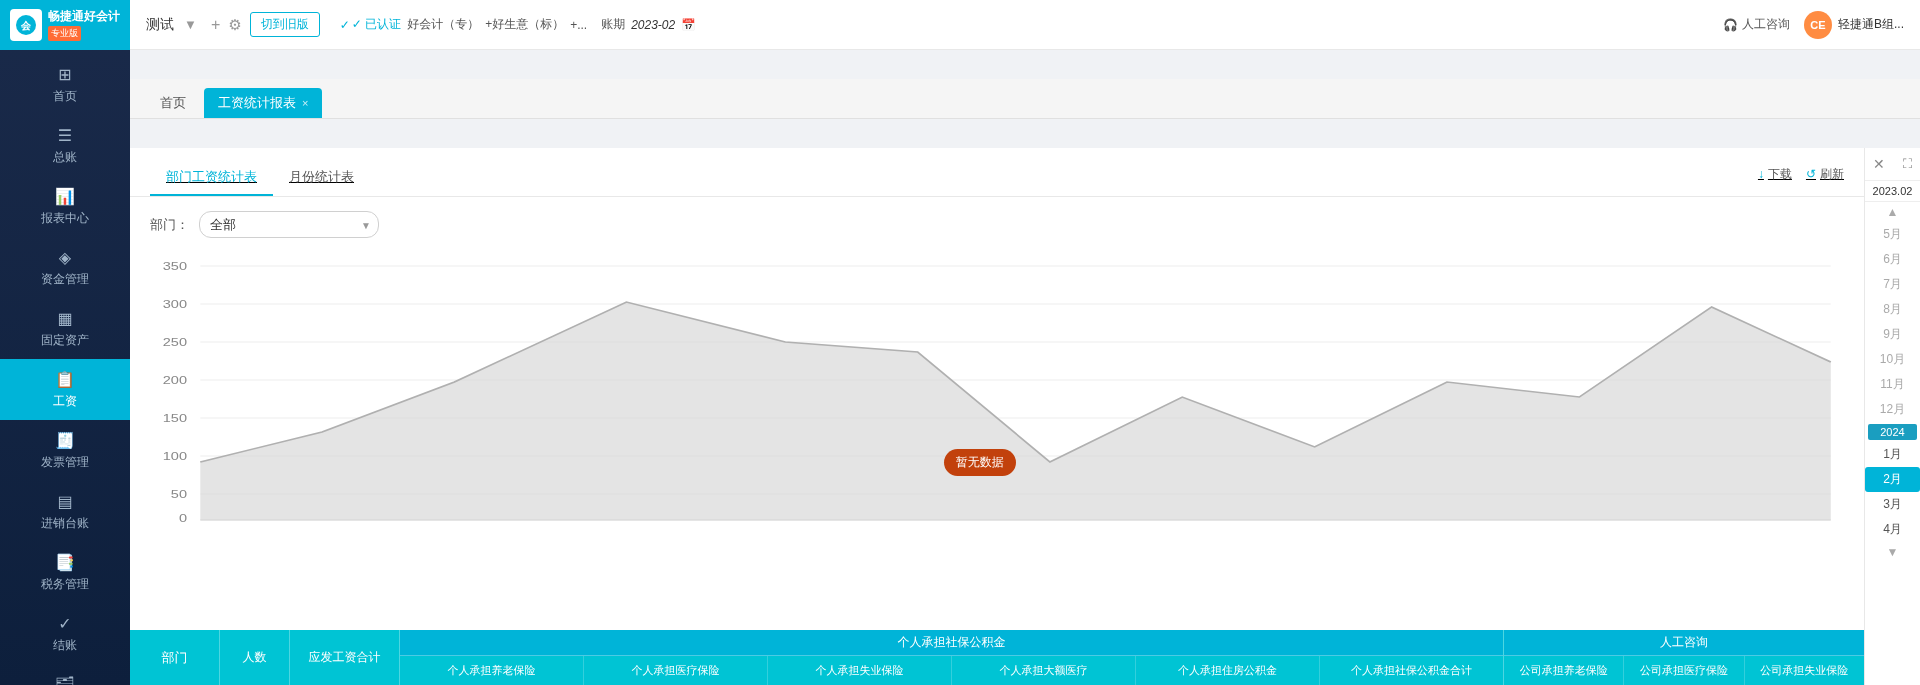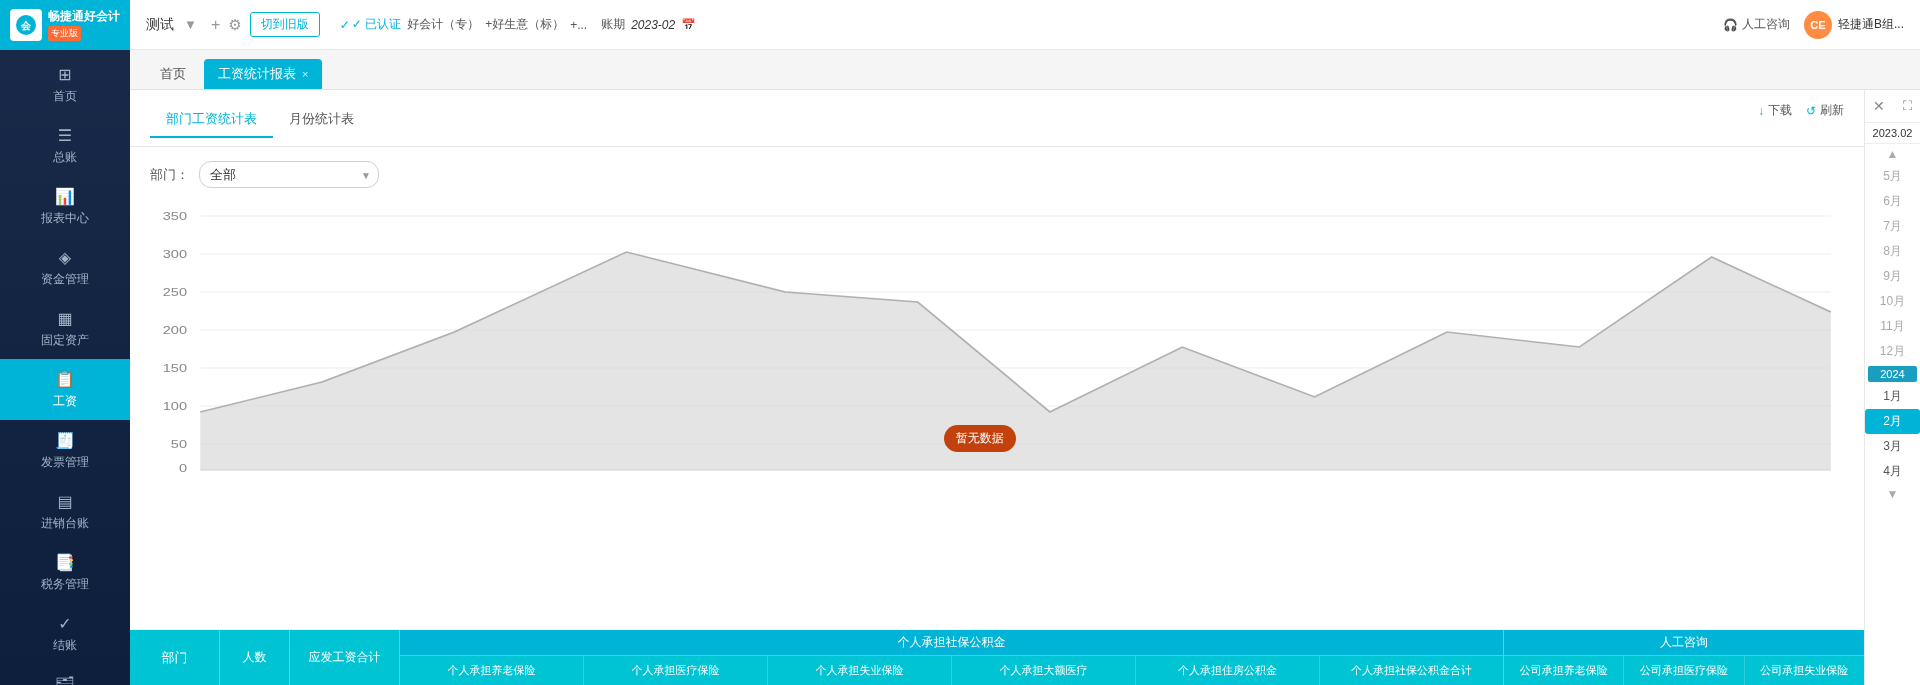--- a/index.html
+++ b/index.html
@@ -77,20 +77,21 @@
       align-items: center;
       justify-content: center;
     }
 
     
     .main-area {
       flex: 1;
       display: flex;
       flex-direction: column;
       overflow: hidden;
+      gap: 29px;
     }
 
     
     .topbar {
       height: 50px;
       background: white;
       display: flex;
       align-items: center;
       padding: 0 16px;
       gap: 10px;
@@ -214,26 +215,27 @@
       flex: 1;
       overflow-y: auto;
       background: white;
       display: flex;
       flex-direction: column;
     }
 
     
     .sub-tabbar {
       display: flex;
-      align-items: flex-start;
-      padding: 12px 20px 8px;
+      align-items: center;
+      padding: 12px 20px 0;
       gap: 0;
       border-bottom: 1px solid #e8e8e8;
       flex-shrink: 0;
       position: relative;
+      text-decoration: underline;
     }
     .sub-tab {
       padding: 8px 16px;
       font-size: 13px;
       cursor: pointer;
       color: #555;
       border-bottom: 2px solid transparent;
     }
     .sub-tab.active {
       color: #00b4d8;

